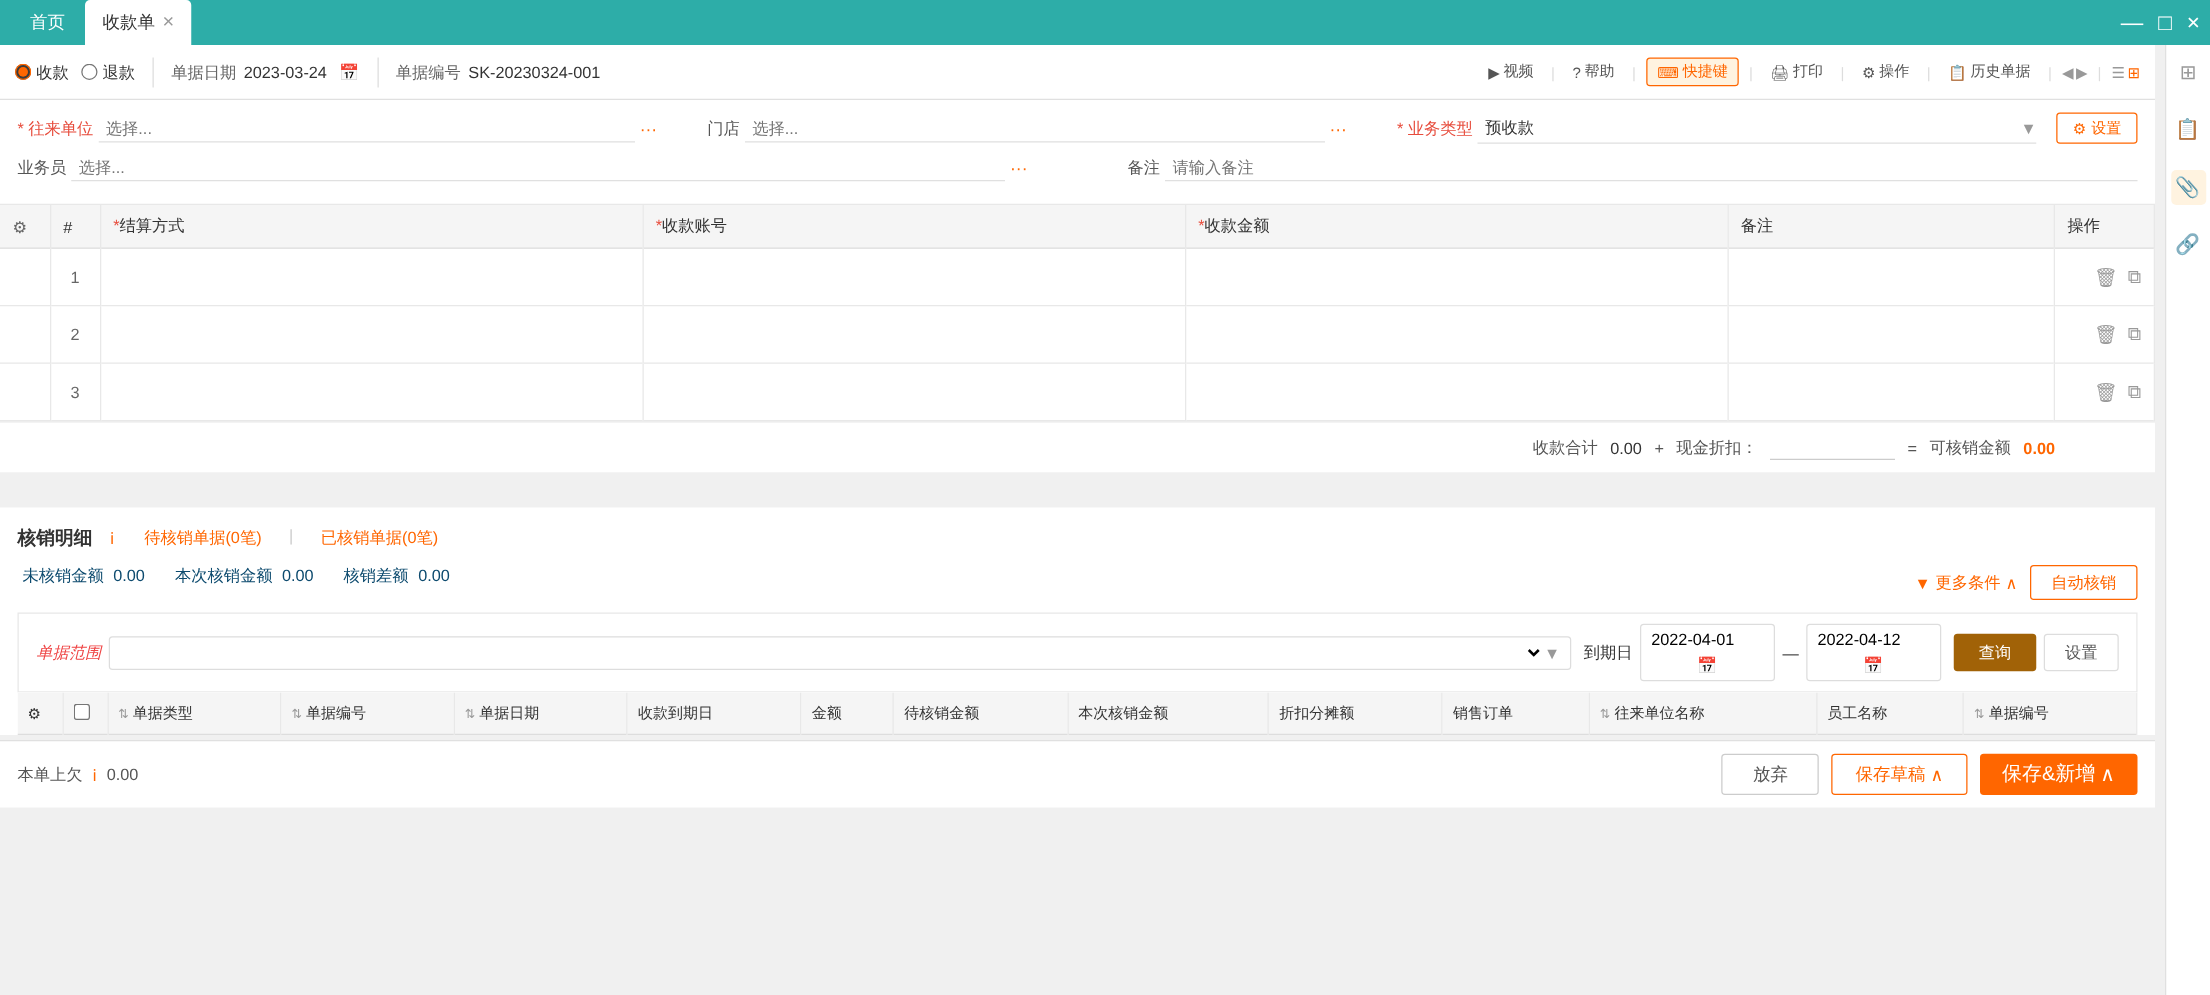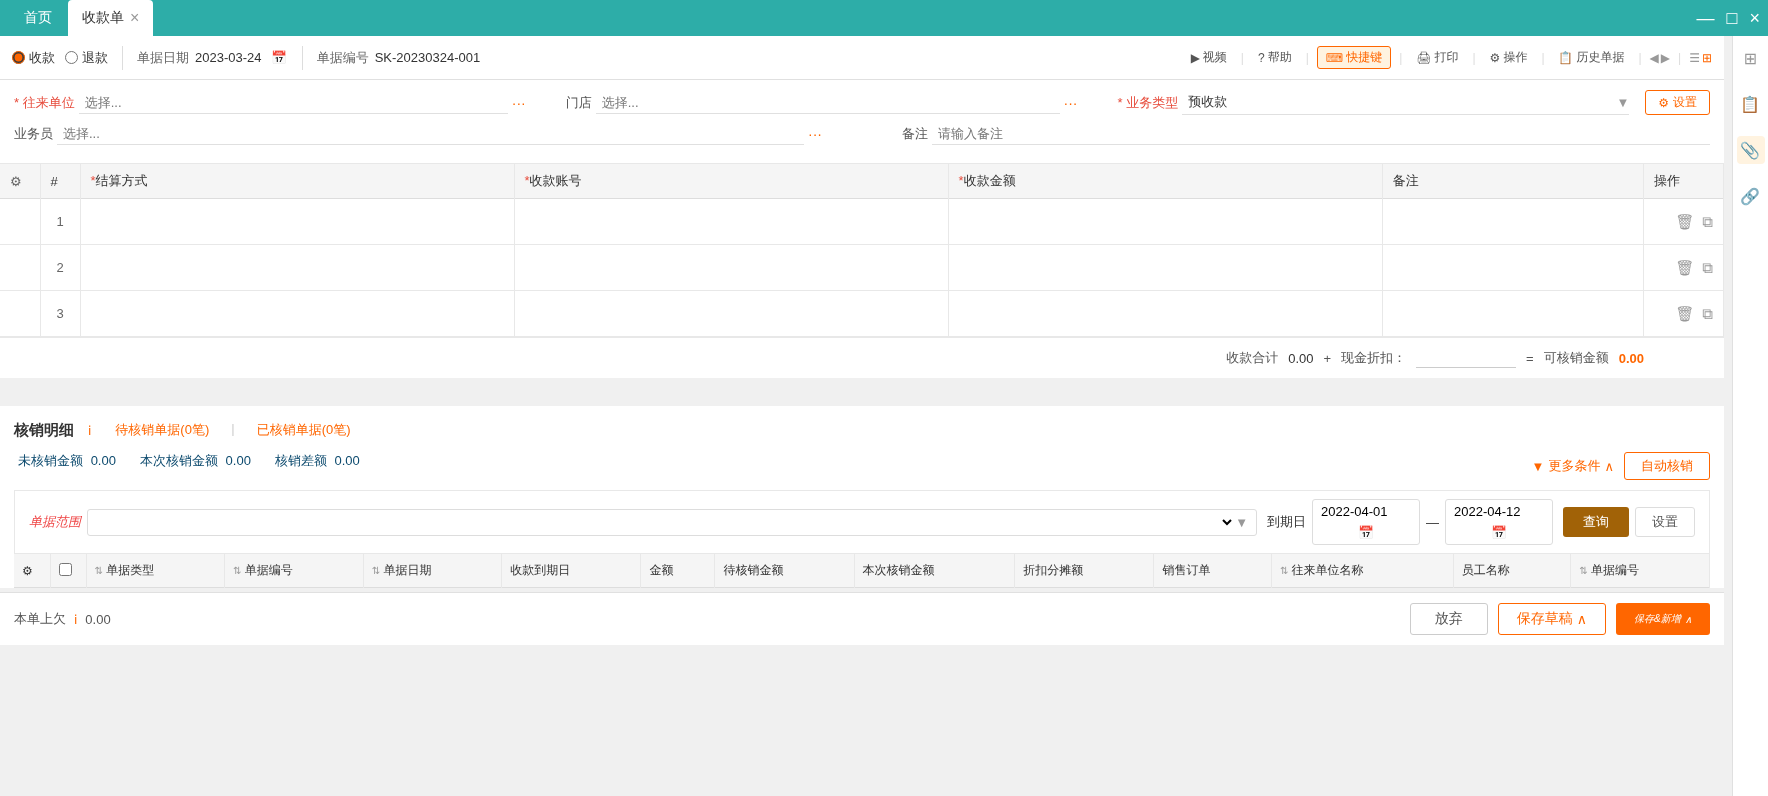--- a/index.html
+++ b/index.html
@@ -350,25 +350,24 @@
       align-items: center;
       gap: 4px;
     }
     .btn-save-new {
       background: #f60;
       border: none;
       color: #fff;
       padding: 6px 18px;
       border-radius: 3px;
       cursor: pointer;
-      font-size: 10px;
+      font-size: 16px;
       display: flex;
       align-items: center;
       gap: 4px;
-      font-style: italic;
     }
 
     
     .side-panel {
       position: fixed;
       right: 0;
       top: 36px;
       width: 36px;
       background: #fff;
       border-left: 1px solid #e0e0e0;

